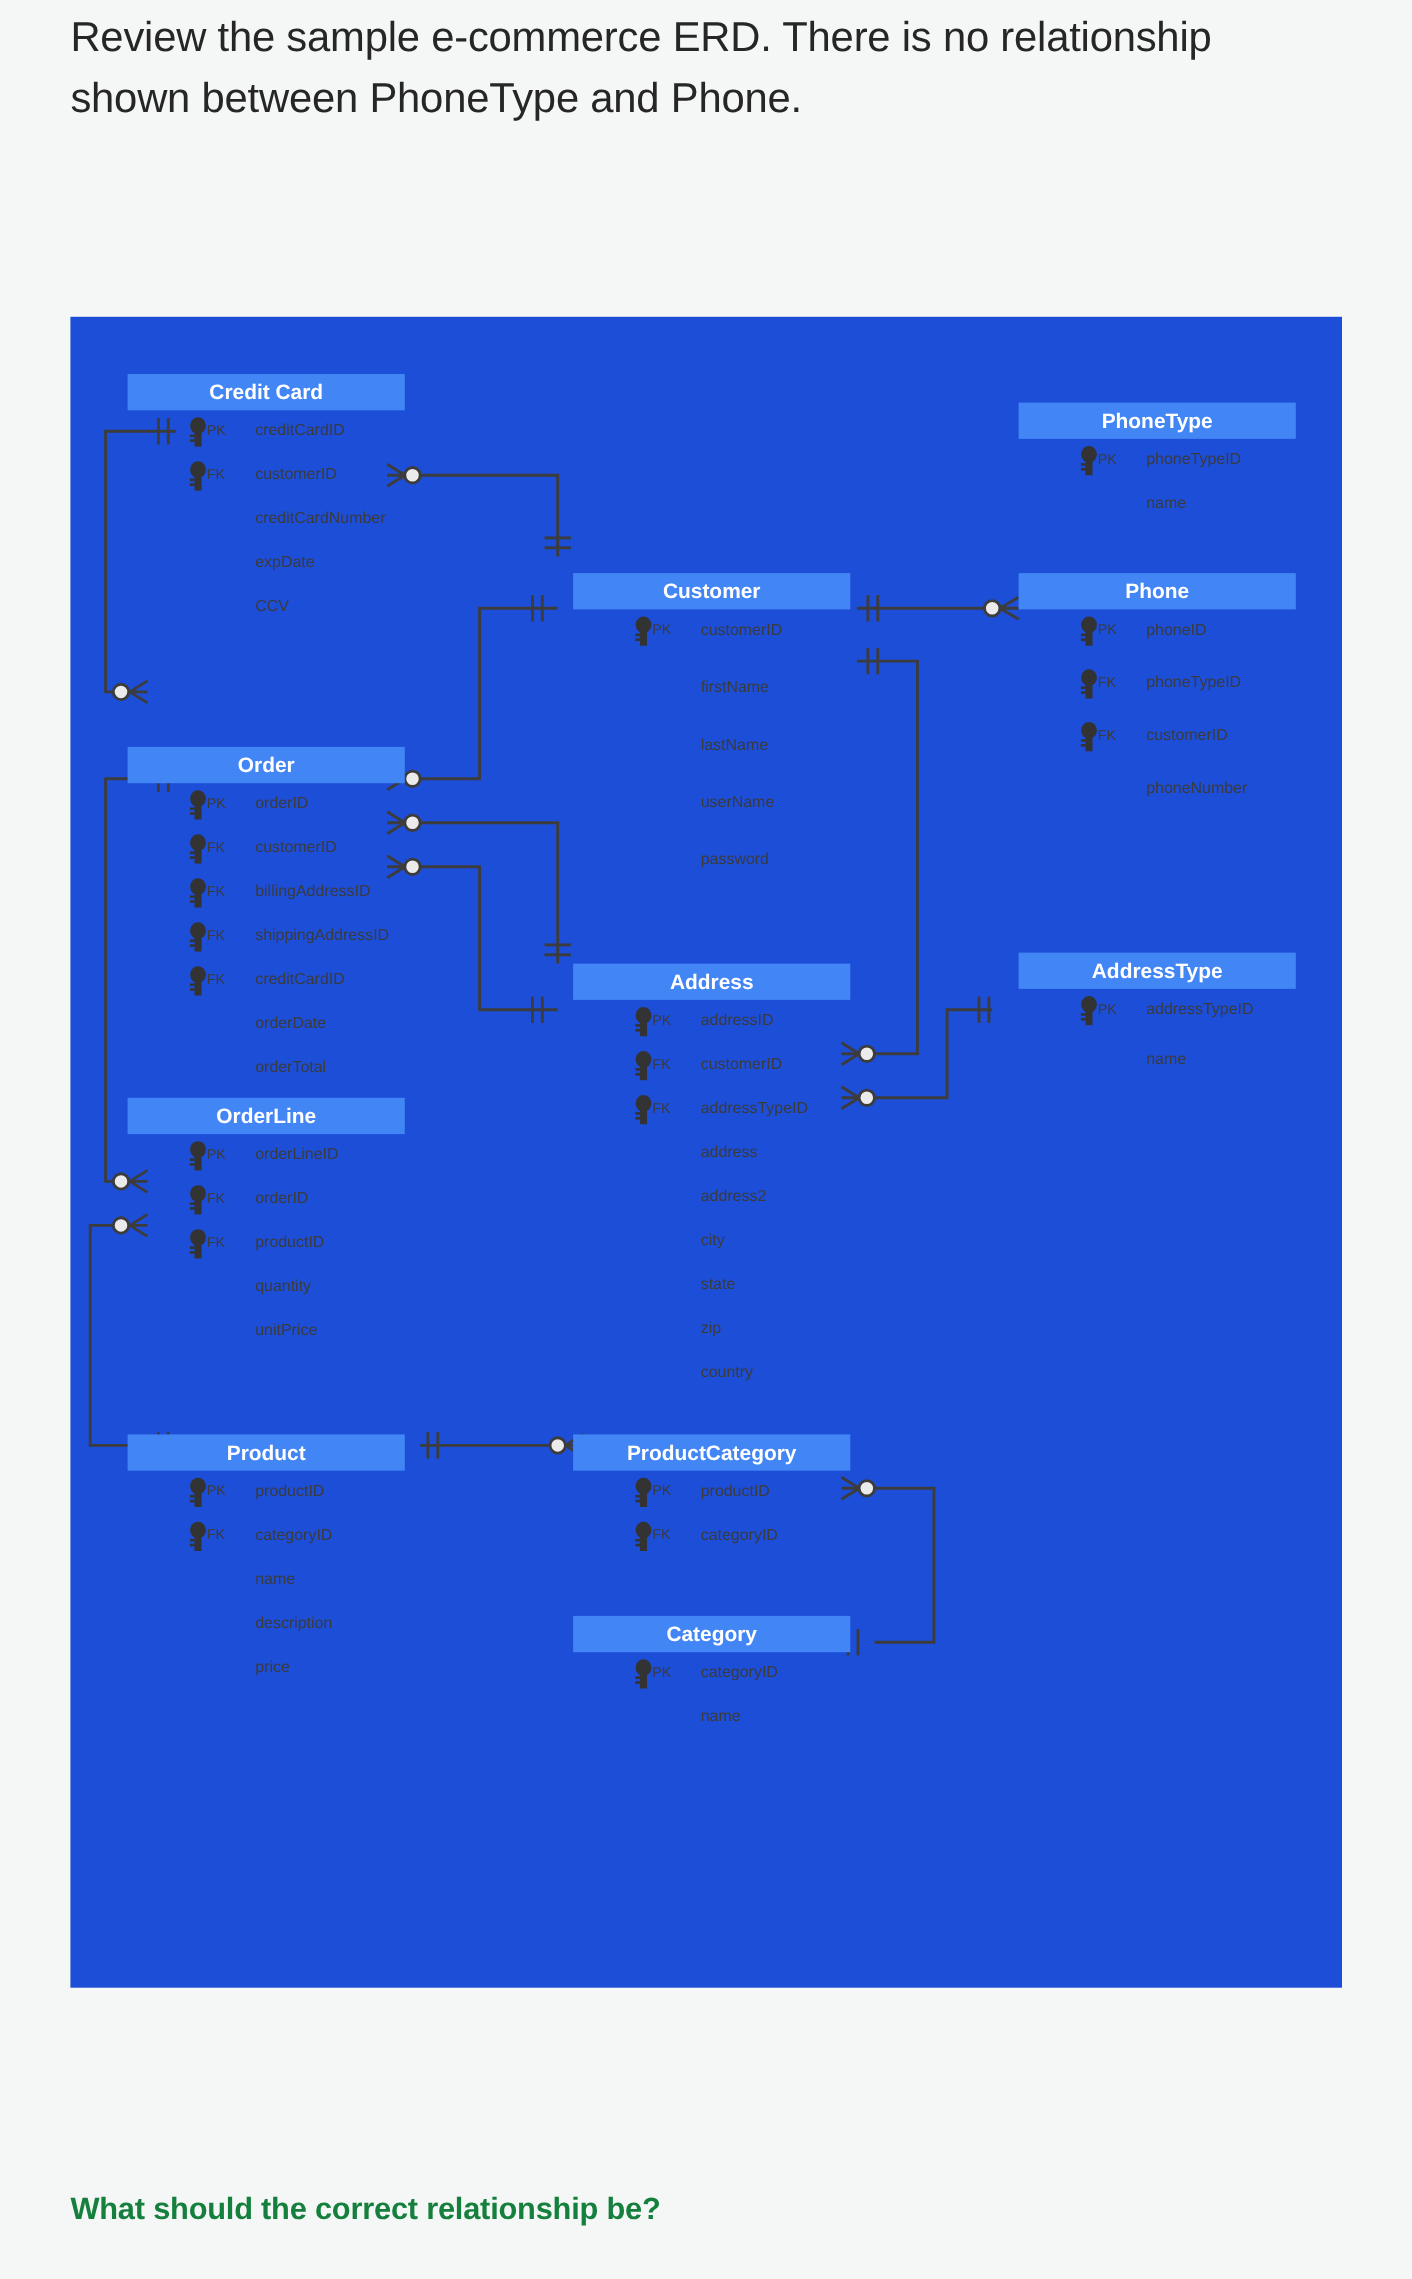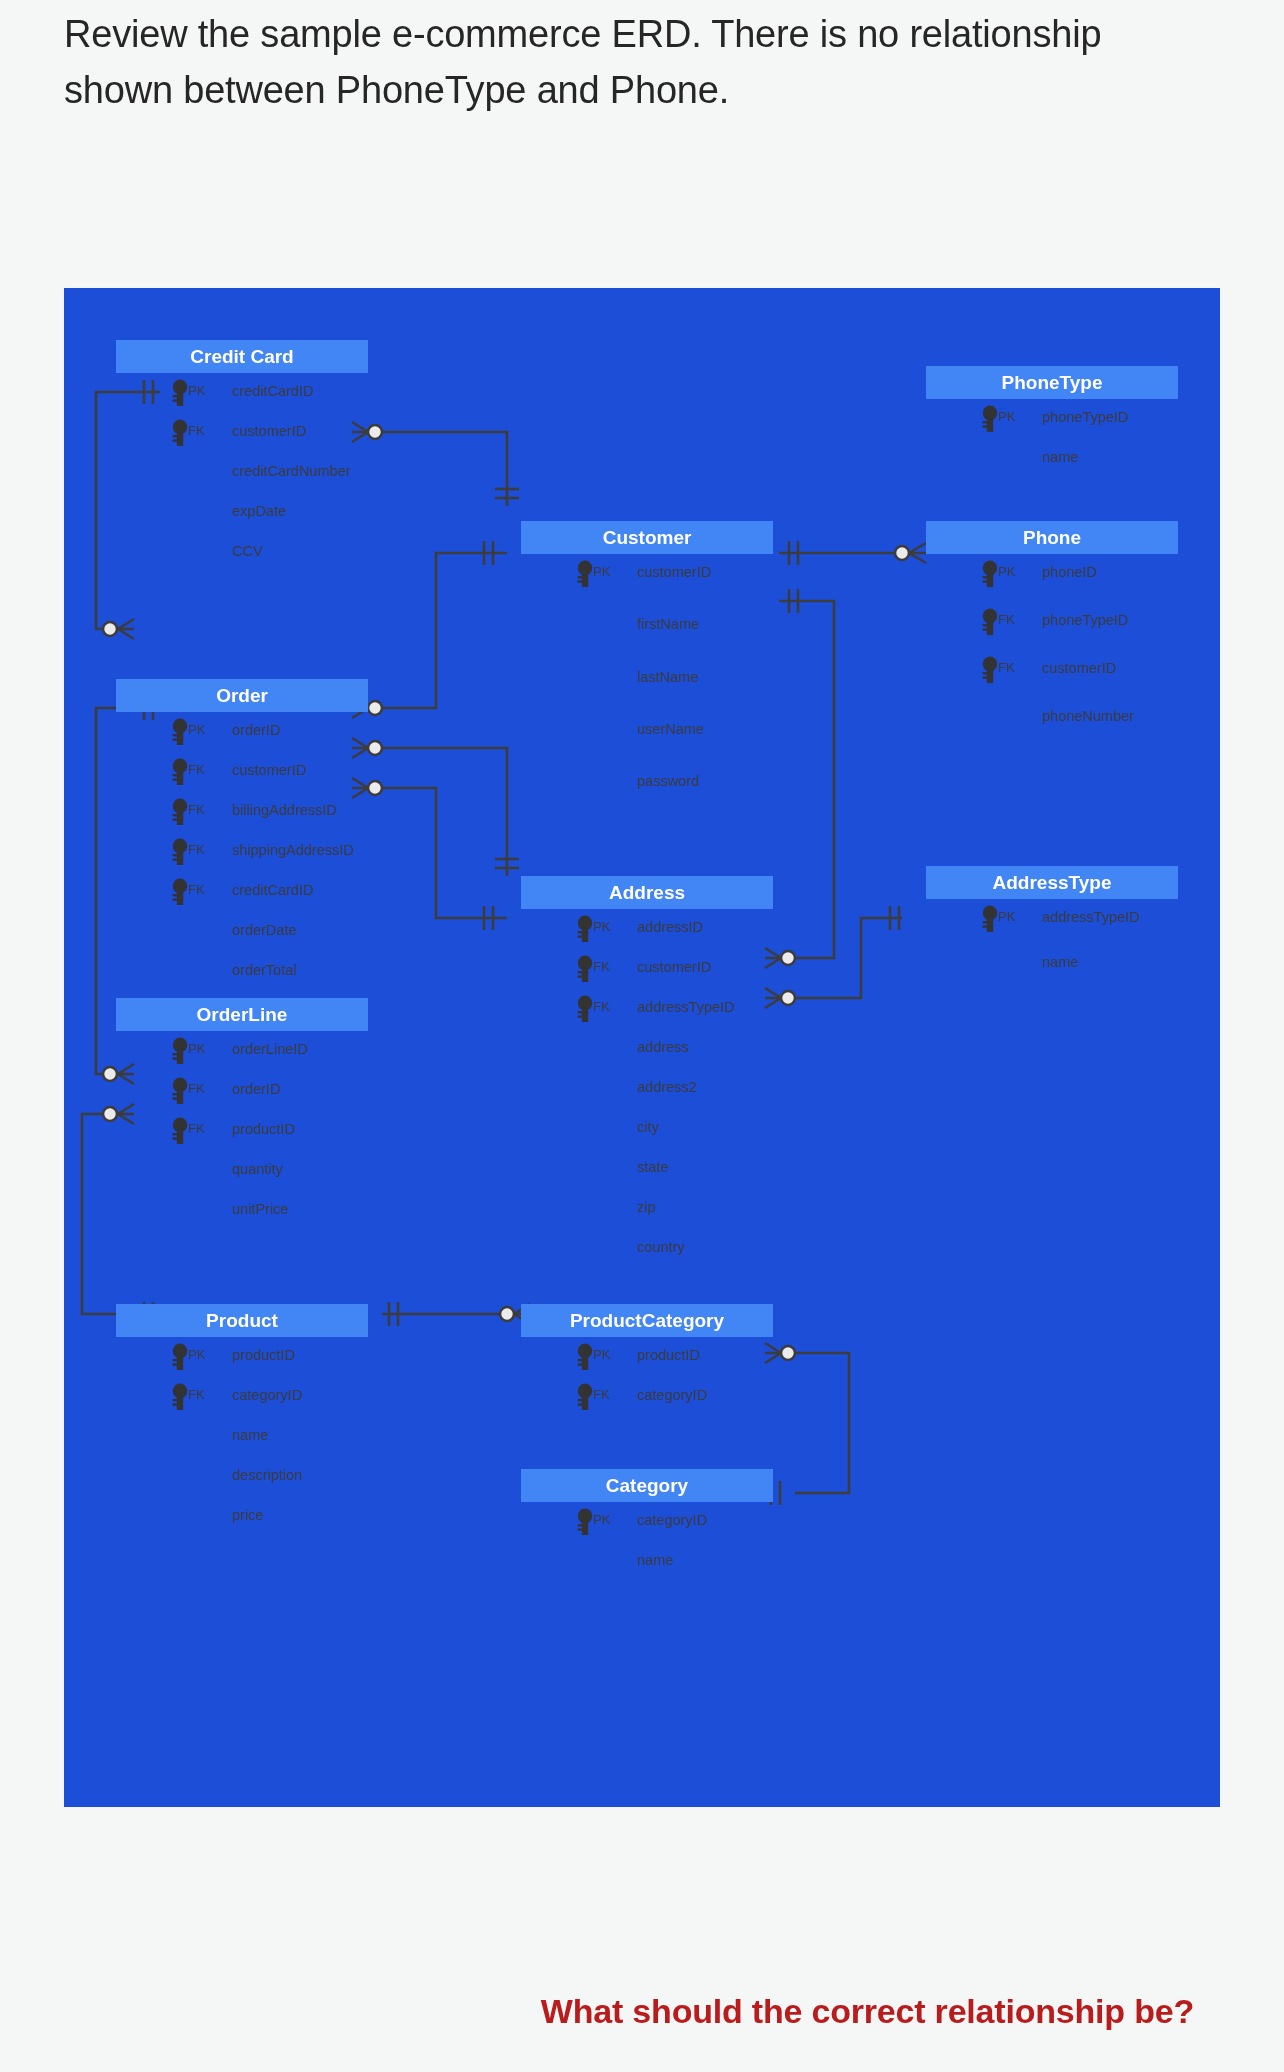--- a/index.html
+++ b/index.html
@@ -27,26 +27,25 @@
     line-height: 1.48;
     color: #262626;
     letter-spacing: -0.2px;
     font-weight: 400;
   }
   .question-text {
     position: absolute;
     left: 64px;
     top: 1988px;
     width: 1130px;
-    font-size: 34px;
+    font-size: 28px;
     line-height: 1.4;
-    color: #b91c1c;
+    color: #15803d;
     font-weight: 700;
     letter-spacing: -0.2px;
-    text-align: right;
   }
   .erd-panel {
     position: absolute;
     left: 64px;
     top: 288px;
     width: 1156px;
     height: 1519px;
     background: #1d4ed8;
   }
   .erd-svg {

